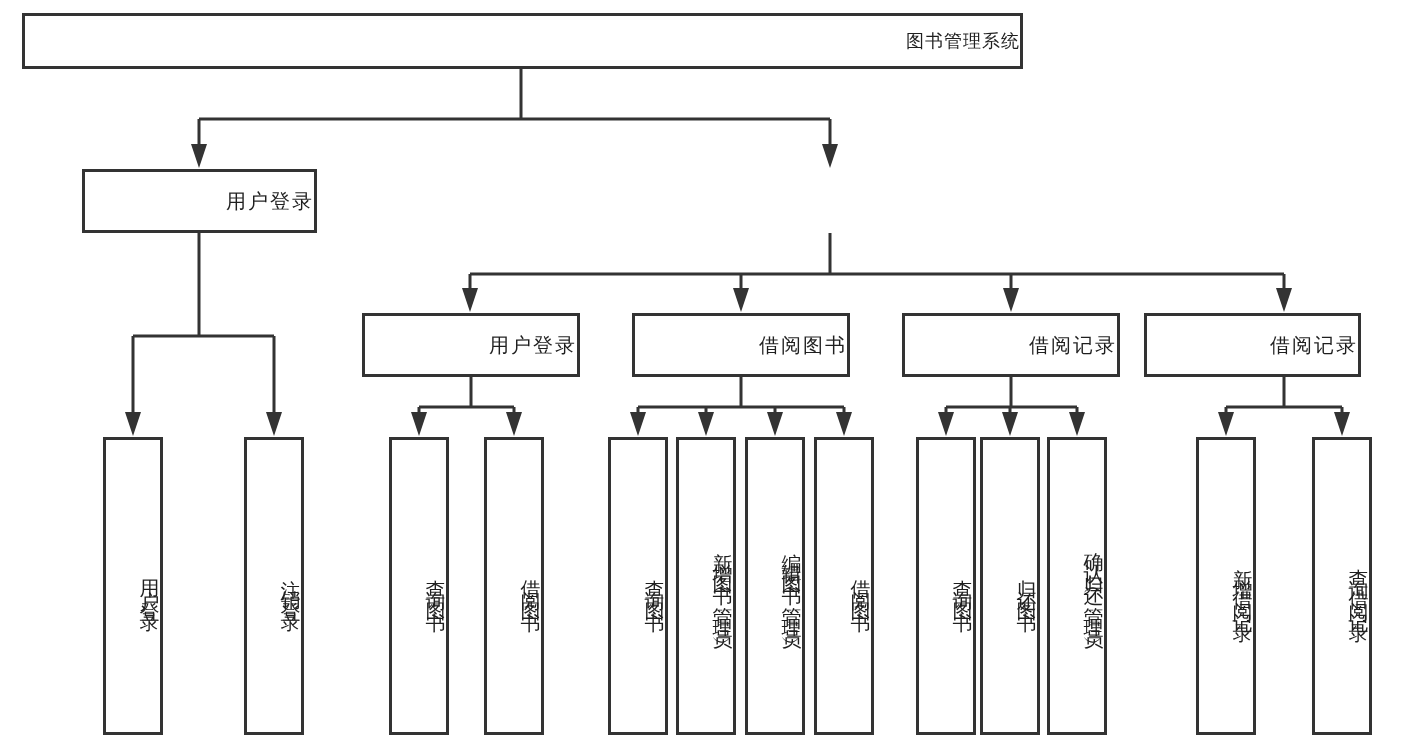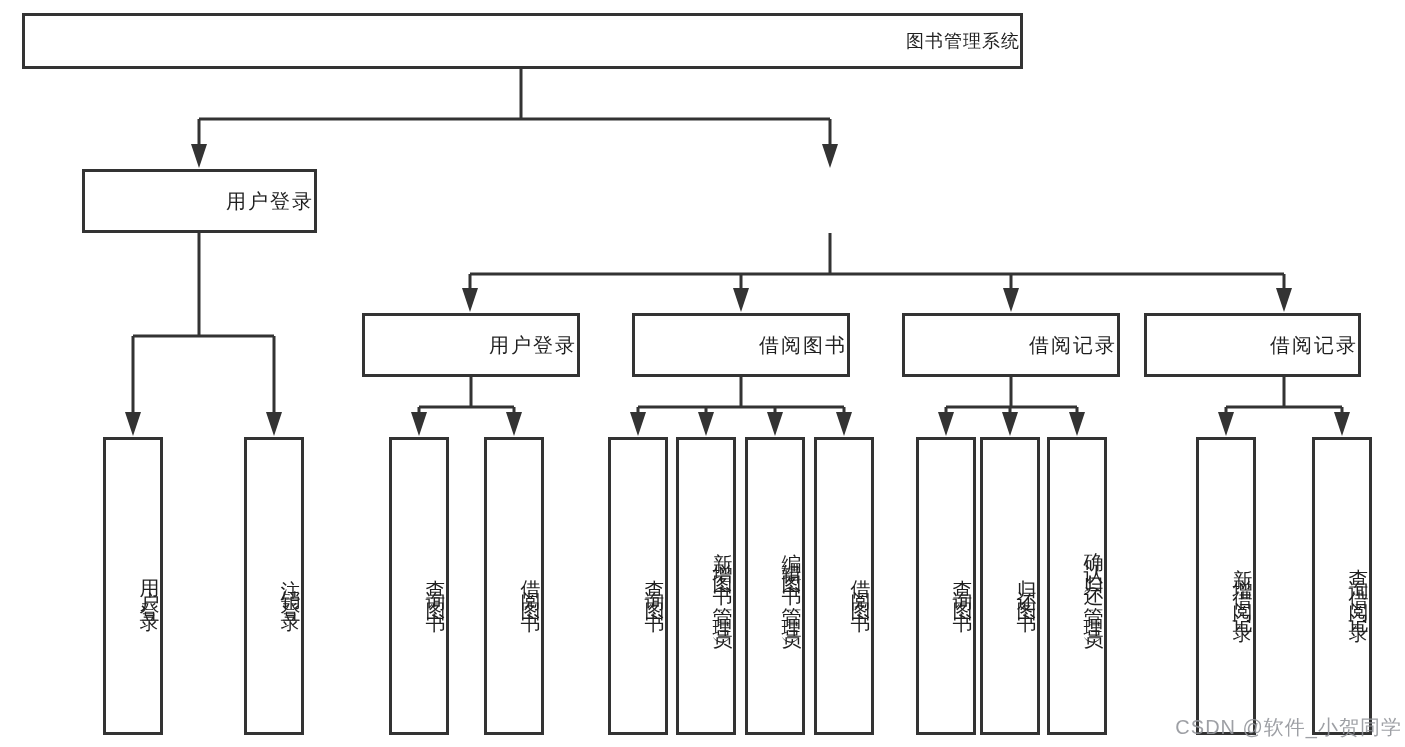--- a/index.html
+++ b/index.html
@@ -171,15 +171,14 @@
     <span class="vtext">确认归还（管理员）</span>
   </div>
 
   <div class="node leaf" style="left:1196px">
     <span class="vtext">新增借阅记录</span>
   </div>
   <div class="node leaf" style="left:1312px">
     <span class="vtext">查询借阅记录</span>
   </div>
 
-  <div class="watermark">CSDN @软件_小贺同学</div>
 
 </div>
 
 </body></html>

